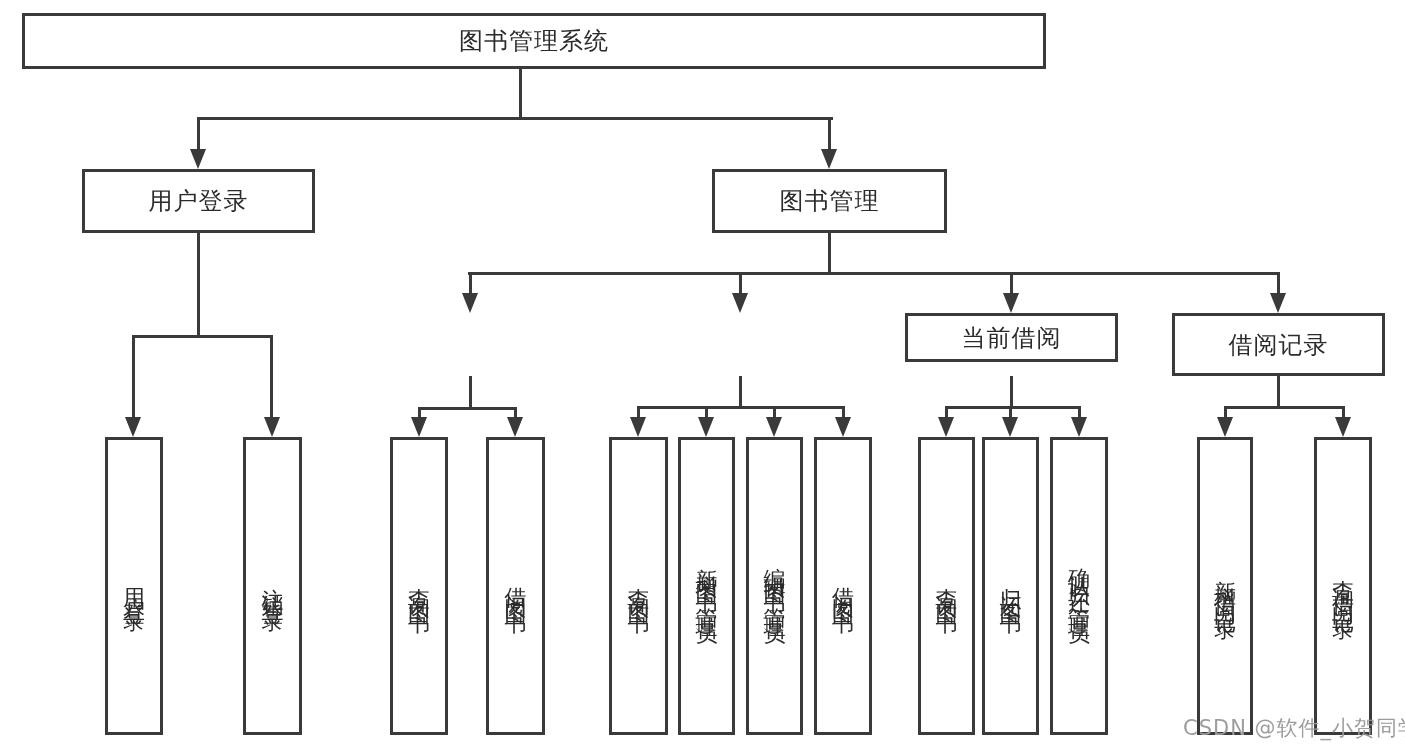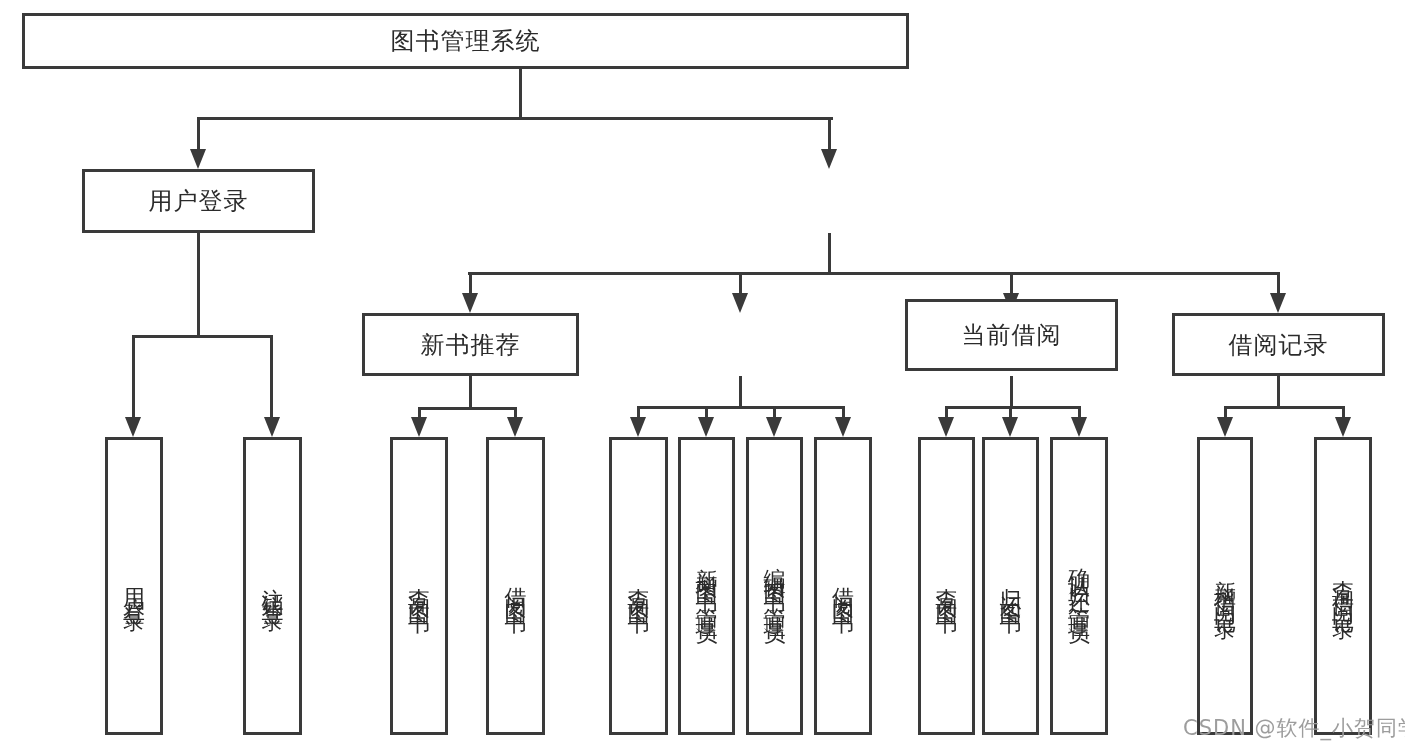--- a/index.html
+++ b/index.html
@@ -55,51 +55,51 @@
     color: #9d9d9d;
     z-index: 3;
     white-space: nowrap;
   }
 </style>
 </head>
 <body>
 
 <div class="canvas">
 
-  <div class="node" style="left:22px; top:13px; width:887px; height:56px;">图书管理系统</div>
+  <div class="node" style="left:22px; top:13px; width:1024px; height:56px;">图书管理系统</div>
 
   <div class="vline" style="left:519px; top:69px; height:48px;"></div>
   <div class="hline" style="left:197px; top:117px; width:636px;"></div>
   <div class="vline" style="left:197px; top:117px; height:36px;"></div>
   <div class="arrow" style="left:190px; top:149px;"></div>
   <div class="vline" style="left:828px; top:117px; height:36px;"></div>
   <div class="arrow" style="left:821px; top:149px;"></div>
 
   <div class="node" style="left:82px; top:169px; width:233px; height:64px;">用户登录</div>
+  <div class="node" style="left:712px; top:169px; width:235px; height:64px;">图书管理</div>
 
   <div class="vline" style="left:197px; top:233px; height:102px;"></div>
   <div class="hline" style="left:132px; top:335px; width:141px;"></div>
   <div class="vline" style="left:132px; top:335px; height:86px;"></div>
   <div class="arrow" style="left:125px; top:417px;"></div>
   <div class="vline" style="left:270px; top:335px; height:86px;"></div>
   <div class="arrow" style="left:264px; top:417px;"></div>
 
   <div class="vline" style="left:828px; top:233px; height:39px;"></div>
   <div class="hline" style="left:468px; top:272px; width:812px;"></div>
   <div class="vline" style="left:469px; top:272px; height:25px;"></div>
   <div class="arrow" style="left:462px; top:293px;"></div>
   <div class="vline" style="left:739px; top:272px; height:25px;"></div>
   <div class="arrow" style="left:732px; top:293px;"></div>
   <div class="vline" style="left:1010px; top:272px; height:25px;"></div>
   <div class="arrow" style="left:1003px; top:293px;"></div>
   <div class="vline" style="left:1277px; top:272px; height:25px;"></div>
   <div class="arrow" style="left:1270px; top:293px;"></div>
 
-  <div class="node" style="left:362px; top:313px; width:217px; height:63px;">新书推荐</div>
-  <div class="node" style="left:905px; top:299px; width:213px; height:72px;">当前借阅</div>
+  <div class="node" style="left:905px; top:313px; width:213px; height:49px;">当前借阅</div>
   <div class="node" style="left:1172px; top:313px; width:213px; height:63px;">借阅记录</div>
 
   <div class="vline" style="left:469px; top:376px; height:31px;"></div>
   <div class="hline" style="left:418px; top:407px; width:98px;"></div>
   <div class="vline" style="left:418px; top:407px; height:14px;"></div>
   <div class="arrow" style="left:411px; top:417px;"></div>
   <div class="vline" style="left:514px; top:407px; height:14px;"></div>
   <div class="arrow" style="left:507px; top:417px;"></div>
 
   <div class="vline" style="left:739px; top:376px; height:30px;"></div>

